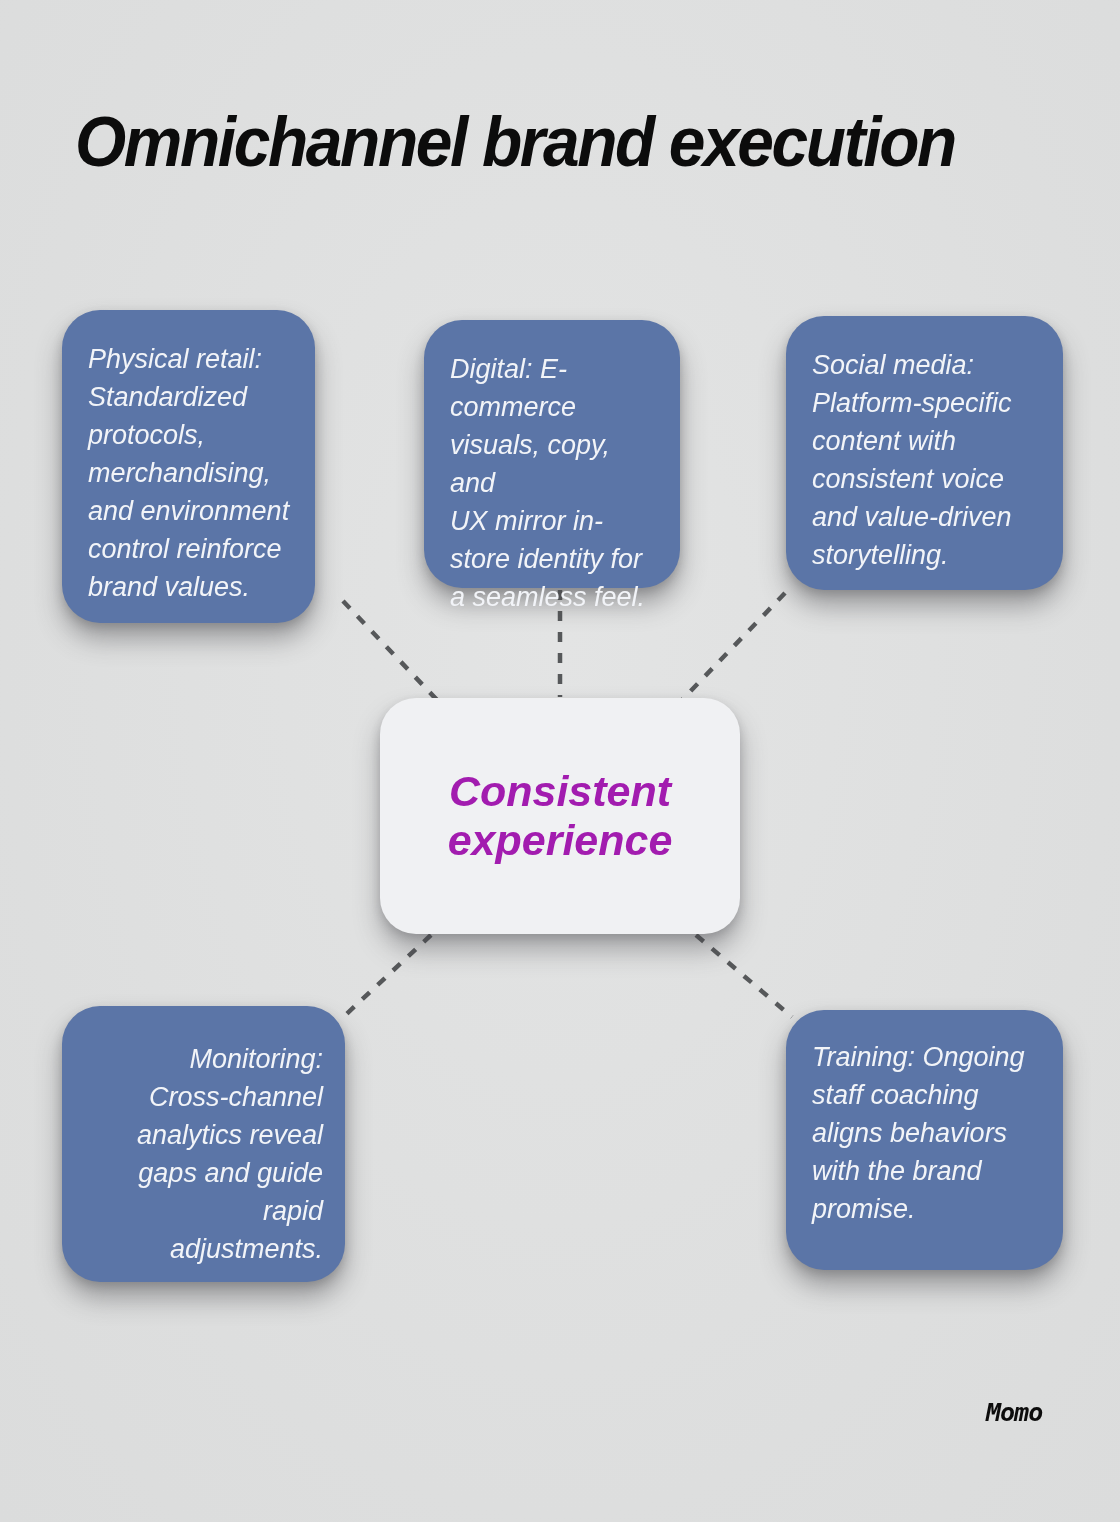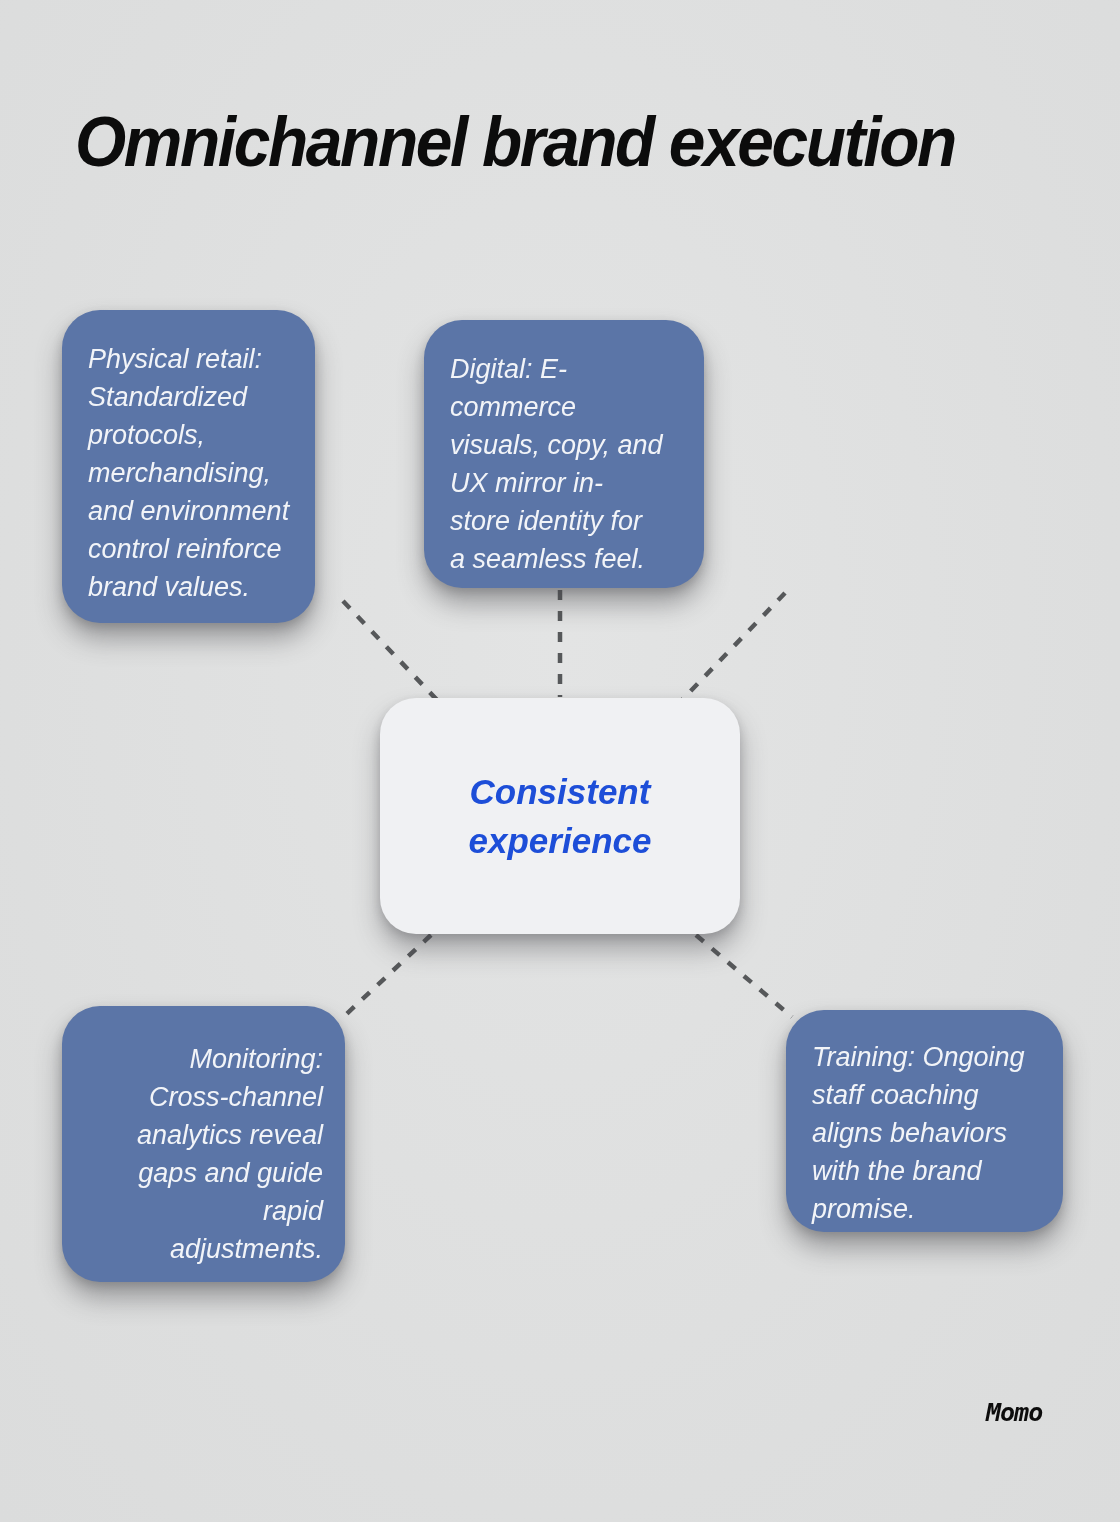--- a/index.html
+++ b/index.html
@@ -48,41 +48,41 @@
     box-sizing: border-box;
     padding: 30px 22px 0 26px;
   }
   .node p {
     margin: 0;
     font-size: 27px;
     line-height: 38px;
     white-space: pre-line;
   }
   .node-physical   { left: 62px;  top: 310px;  width: 253px; height: 313px; }
-  .node-digital    { left: 424px; top: 320px;  width: 280px; height: 268px; }
+  .node-digital    { left: 424px; top: 320px;  width: 256px; height: 268px; }
   .node-social     { left: 786px; top: 316px;  width: 277px; height: 274px; }
   .node-monitoring { left: 62px;  top: 1006px; width: 283px; height: 276px; padding-top: 34px; text-align: right; }
-  .node-training   { left: 786px; top: 1010px; width: 277px; height: 222px; padding-top: 28px; }
+  .node-training   { left: 786px; top: 1010px; width: 277px; height: 260px; padding-top: 28px; }
   .center-node {
     position: absolute;
     left: 380px; top: 698px;
     width: 360px; height: 236px;
     background: #f0f1f3;
     border-radius: 36px;
     box-shadow: 0 16px 26px rgba(70, 70, 75, 0.40), 0 4px 10px rgba(70, 70, 75, 0.22);
     display: flex;
     align-items: center;
     justify-content: center;
   }
   .center-node p {
     margin: 13px;
-    font-size: 35px;
+    font-size: 43px;
     line-height: 49px;
     font-weight: bold;
-    color: #1d4ed8;
+    color: #a21caf;
     text-align: center;
     white-space: pre-line;
   }
   .brand-logo {
     position: absolute;
     left: 986px;
     top: 1398px;
     font-family: "DejaVu Sans Mono", monospace;
     font-weight: bold;
     font-size: 25px;
@@ -117,20 +117,28 @@
 
   <div class="node node-digital">
     <p>Digital: E-
 commerce
 visuals, copy, and
 UX mirror in-
 store identity for
 a seamless feel.</p>
   </div>
 
+  <div class="node node-social">
+    <p>Social media:
+Platform-specific
+content with
+consistent voice
+and value-driven
+storytelling.</p>
+  </div>
 
   <div class="center-node">
     <p>Consistent
 experience</p>
   </div>
 
   <div class="node node-monitoring">
     <p>Monitoring:
 Cross-channel
 analytics reveal

